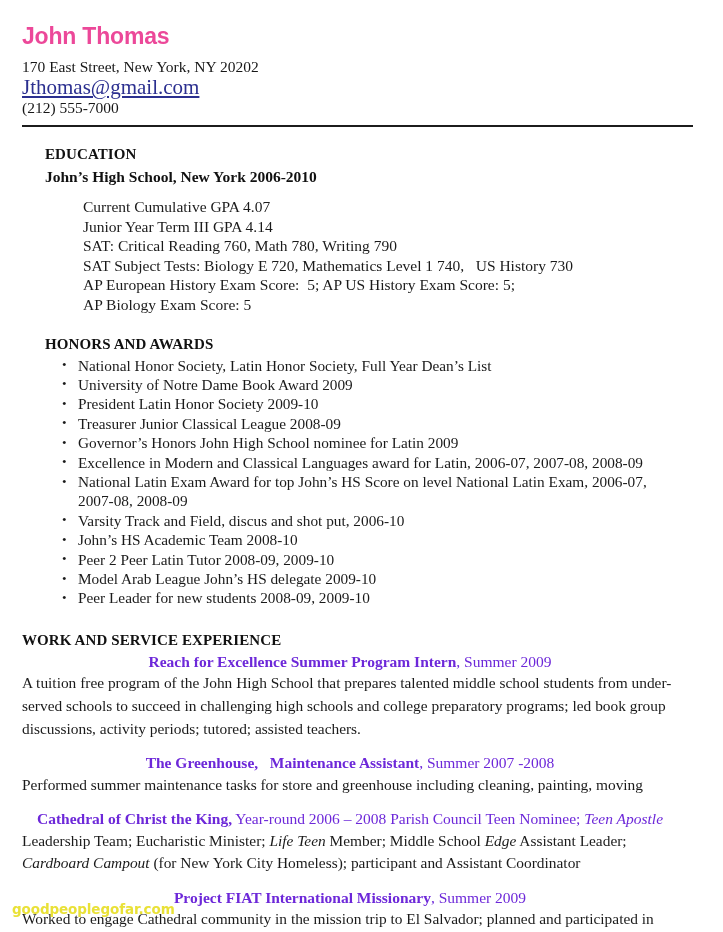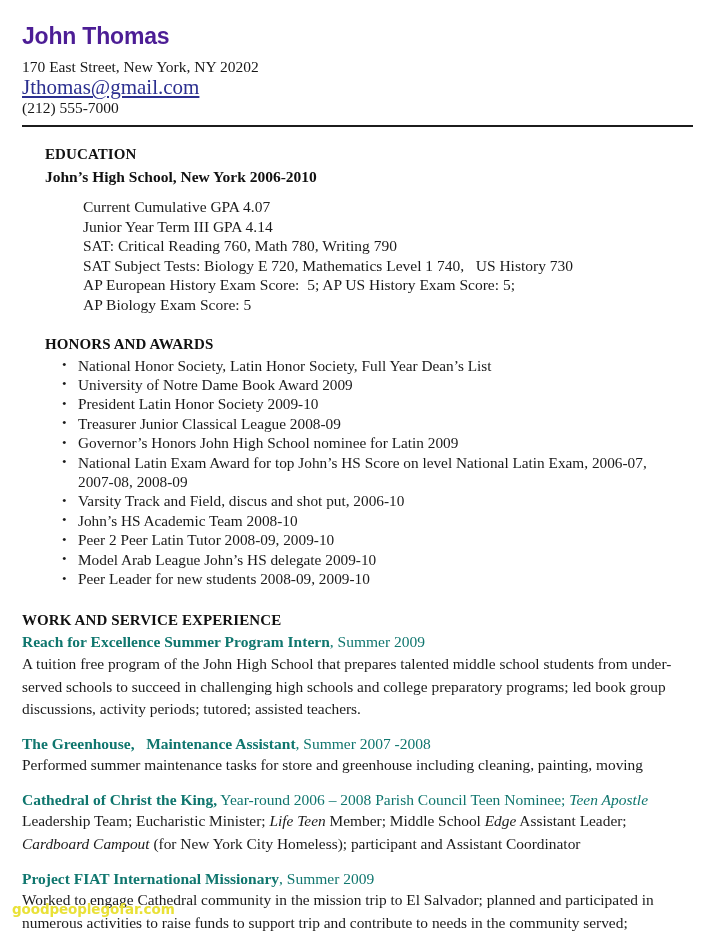--- a/index.html
+++ b/index.html
@@ -26,21 +26,21 @@
   
   .header {
     padding: 22px 0 0 22px;
   }
   .name {
     font-family: "Liberation Sans", "DejaVu Sans", sans-serif;
     font-weight: bold;
     font-size: 23px;
     line-height: 28px;
     letter-spacing: -0.2px;
-    color: #4c1d95;
+    color: #ec4899;
     margin: 0 0 7px 0;
   }
   .contact-line {
     font-size: 15.5px;
     line-height: 20px;
     color: #171717;
   }
   .email-link {
     color: #2b2f8f;
     text-decoration: underline;
@@ -119,22 +119,23 @@
   }
 
   
   #work-section { margin-top: 23px; }
   .work-heading { margin-bottom: 2px; }
   .job { margin-bottom: 13px; }
   .job:last-child { margin-bottom: 0; }
   .job-title-line {
     font-size: 15.5px;
     line-height: 20.5px;
-    color: #0f766e;
+    color: #6d28d9;
     white-space: pre-wrap;
+    text-align: center;
   }
   .job-title-line .t {
     font-weight: bold;
   }
   .job-desc {
     font-size: 15.4px;
     line-height: 22.6px;
     color: #1a1a1a;
     text-align: left;
   }
@@ -180,20 +181,21 @@
   </div>
 
   <div class="section" id="honors-section">
     <div class="section-heading honors-heading">HONORS AND AWARDS</div>
     <ul class="bullet-list">
       <li>National Honor Society, Latin Honor Society, Full Year Dean’s List</li>
       <li>University of Notre Dame Book Award 2009</li>
       <li>President Latin Honor Society 2009-10</li>
       <li>Treasurer Junior Classical League 2008-09</li>
       <li>Governor’s Honors John High School nominee for Latin 2009</li>
+      <li>Excellence in Modern and Classical Languages award for Latin, 2006-07, 2007-08, 2008-09</li>
       <li>National Latin Exam Award for top John’s HS Score on level National Latin Exam, 2006-07, 2007-08, 2008-09</li>
       <li>Varsity Track and Field, discus and shot put, 2006-10</li>
       <li>John’s HS Academic Team 2008-10</li>
       <li>Peer 2 Peer Latin Tutor 2008-09, 2009-10</li>
       <li>Model Arab League John’s HS delegate 2009-10</li>
       <li>Peer Leader for new students 2008-09, 2009-10</li>
     </ul>
   </div>
 
   <div class="section flush" id="work-section">

